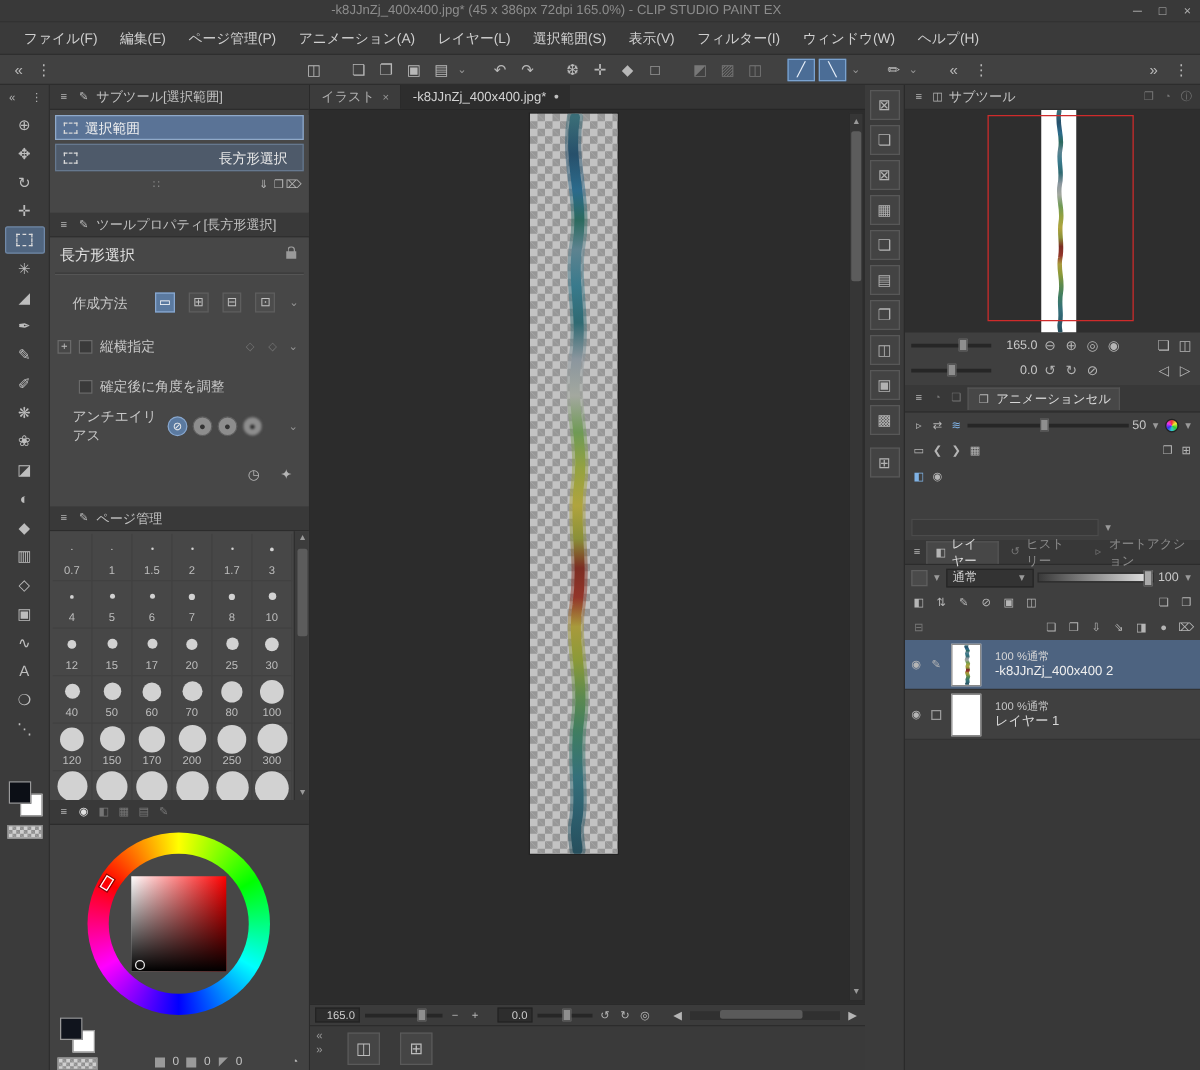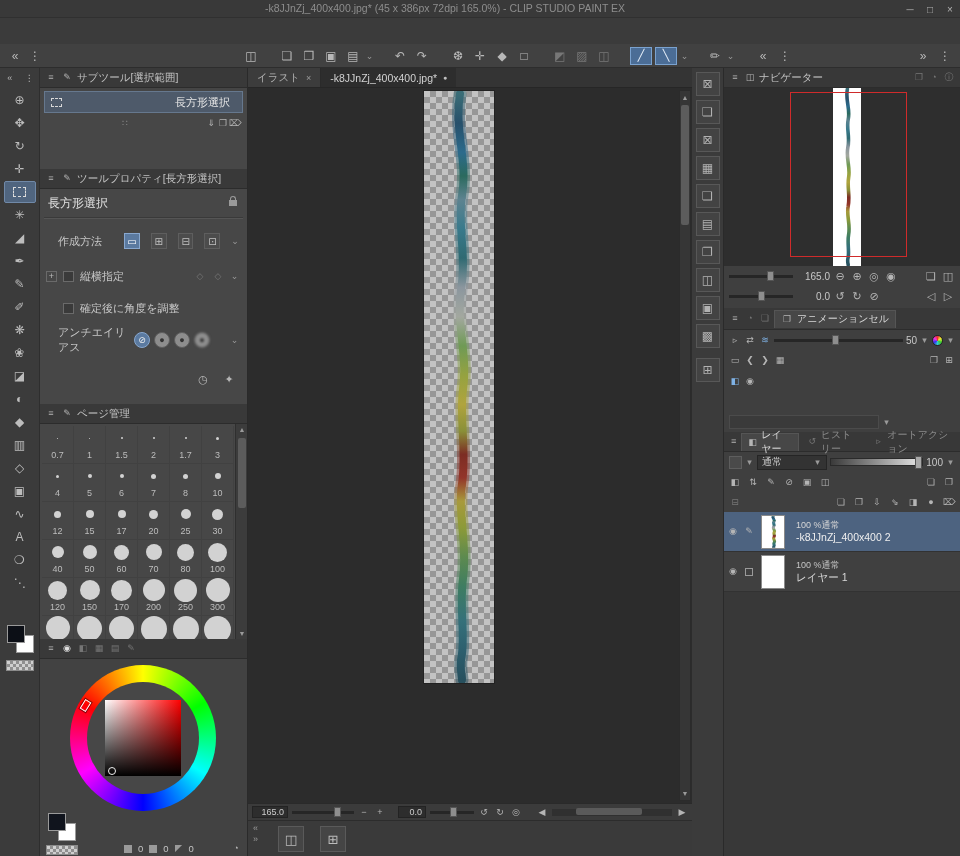--- a/index.html
+++ b/index.html
@@ -168,20 +168,32 @@
     </defs>
   </svg>
 
   <div class="abs titlebar">
     <div class="titletext">-k8JJnZj_400x400.jpg* (45 x 386px 72dpi 165.0%) - CLIP STUDIO PAINT EX</div>
     <div class="wctl" style="right:40px">─</div>
     <div class="wctl" style="right:20px">□</div>
     <div class="wctl" style="right:0">×</div>
   </div>
 
+  <div class="abs menubar">
+    <span class="menuitem">ファイル(F)</span>
+    <span class="menuitem">編集(E)</span>
+    <span class="menuitem">ページ管理(P)</span>
+    <span class="menuitem">アニメーション(A)</span>
+    <span class="menuitem">レイヤー(L)</span>
+    <span class="menuitem">選択範囲(S)</span>
+    <span class="menuitem">表示(V)</span>
+    <span class="menuitem">フィルター(I)</span>
+    <span class="menuitem">ウィンドウ(W)</span>
+    <span class="menuitem">ヘルプ(H)</span>
+  </div>
 
   <div class="abs cmdbar">
     <span class="cbtn">«</span>
     <span class="cbtn">⋮</span>
     <div class="grp" style="margin-left:196px">
       <span class="cbtn">◫</span>
     </div>
     <div class="grp">
       <span class="cbtn">❏</span>
       <span class="cbtn">❐</span>
@@ -302,20 +314,24 @@
     </div>
 
     <div class="abs leftpanel">
 
       <div class="phdr">
         <span class="ic sm">≡</span>
         <span class="ic sm">✎</span>
         <span>サブツール[選択範囲]</span>
       </div>
       <div class="pbody" style="height:78px">
+        <div class="subgroup">
+          <span class="dashedbox"></span>
+          <span class="valtext">選択範囲</span>
+        </div>
         <div class="subitem">
           <span class="dashedbox"></span>
           <span class="valtext">長方形選択</span>
         </div>
         <div class="row" style="height:20px;padding:0 6px">
           <span class="griptxt" style="margin:0 auto">∷</span>
           <span class="ic sm">⇓</span>
           <span class="ic sm">❐</span>
           <span class="ic sm">⌦</span>
         </div>
@@ -697,21 +713,21 @@
       <div class="dockbtn">▣</div>
       <div class="dockbtn">▩</div>
       <div class="dockbtn" style="margin-top:10px">⊞</div>
     </div>
 
     <div class="abs rightpanel">
 
       <div class="rp-row rhdr" style="top:0;height:20px">
         <span class="ic sm">≡</span>
         <span class="ic sm">◫</span>
-        <span>ナビゲーター</span>
+        <span>サブツール</span>
         <span class="ic sm dim" style="margin-left:auto">❐</span>
         <span class="ic sm dim">◔</span>
         <span class="ic sm dim">ⓘ</span>
       </div>
       <div class="navcanvas">
         <div class="navstrip">
           <svg width="28" height="178" viewBox="0 0 70 595" preserveAspectRatio="none">
             <path d="M36 3 C30 40 44 70 38 105 C33 135 43 165 37 200 C32 235 44 265 39 300 C35 330 43 360 38 395 C33 425 44 455 39 490 C35 520 42 550 37 572 C36 582 38 588 38 592" fill="none" stroke="url(#pg)" stroke-width="9" stroke-linecap="round"></path>
           </svg>
         </div>

